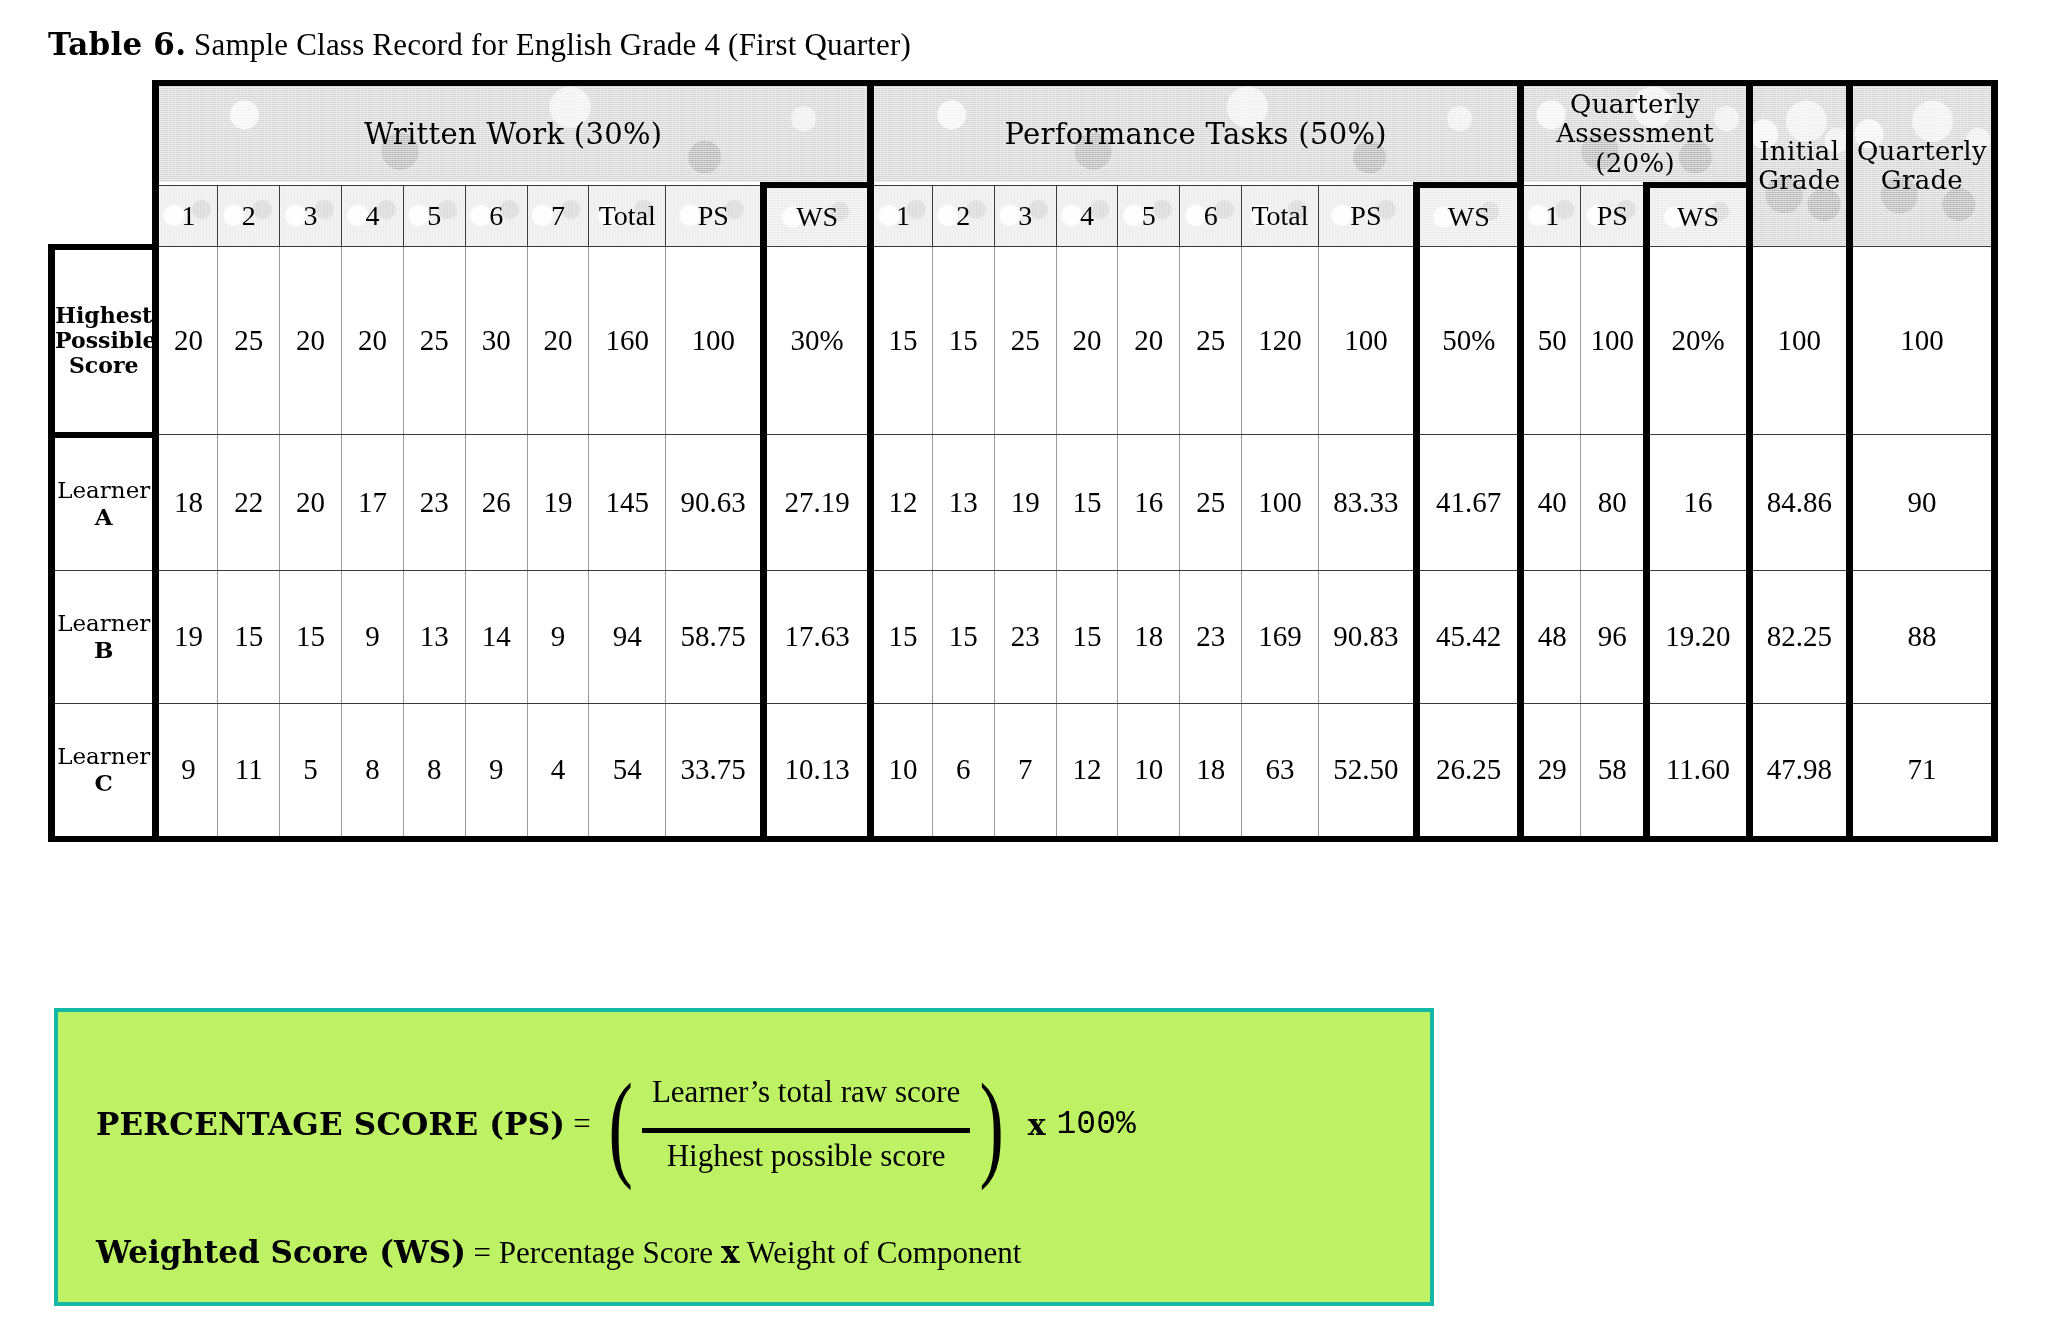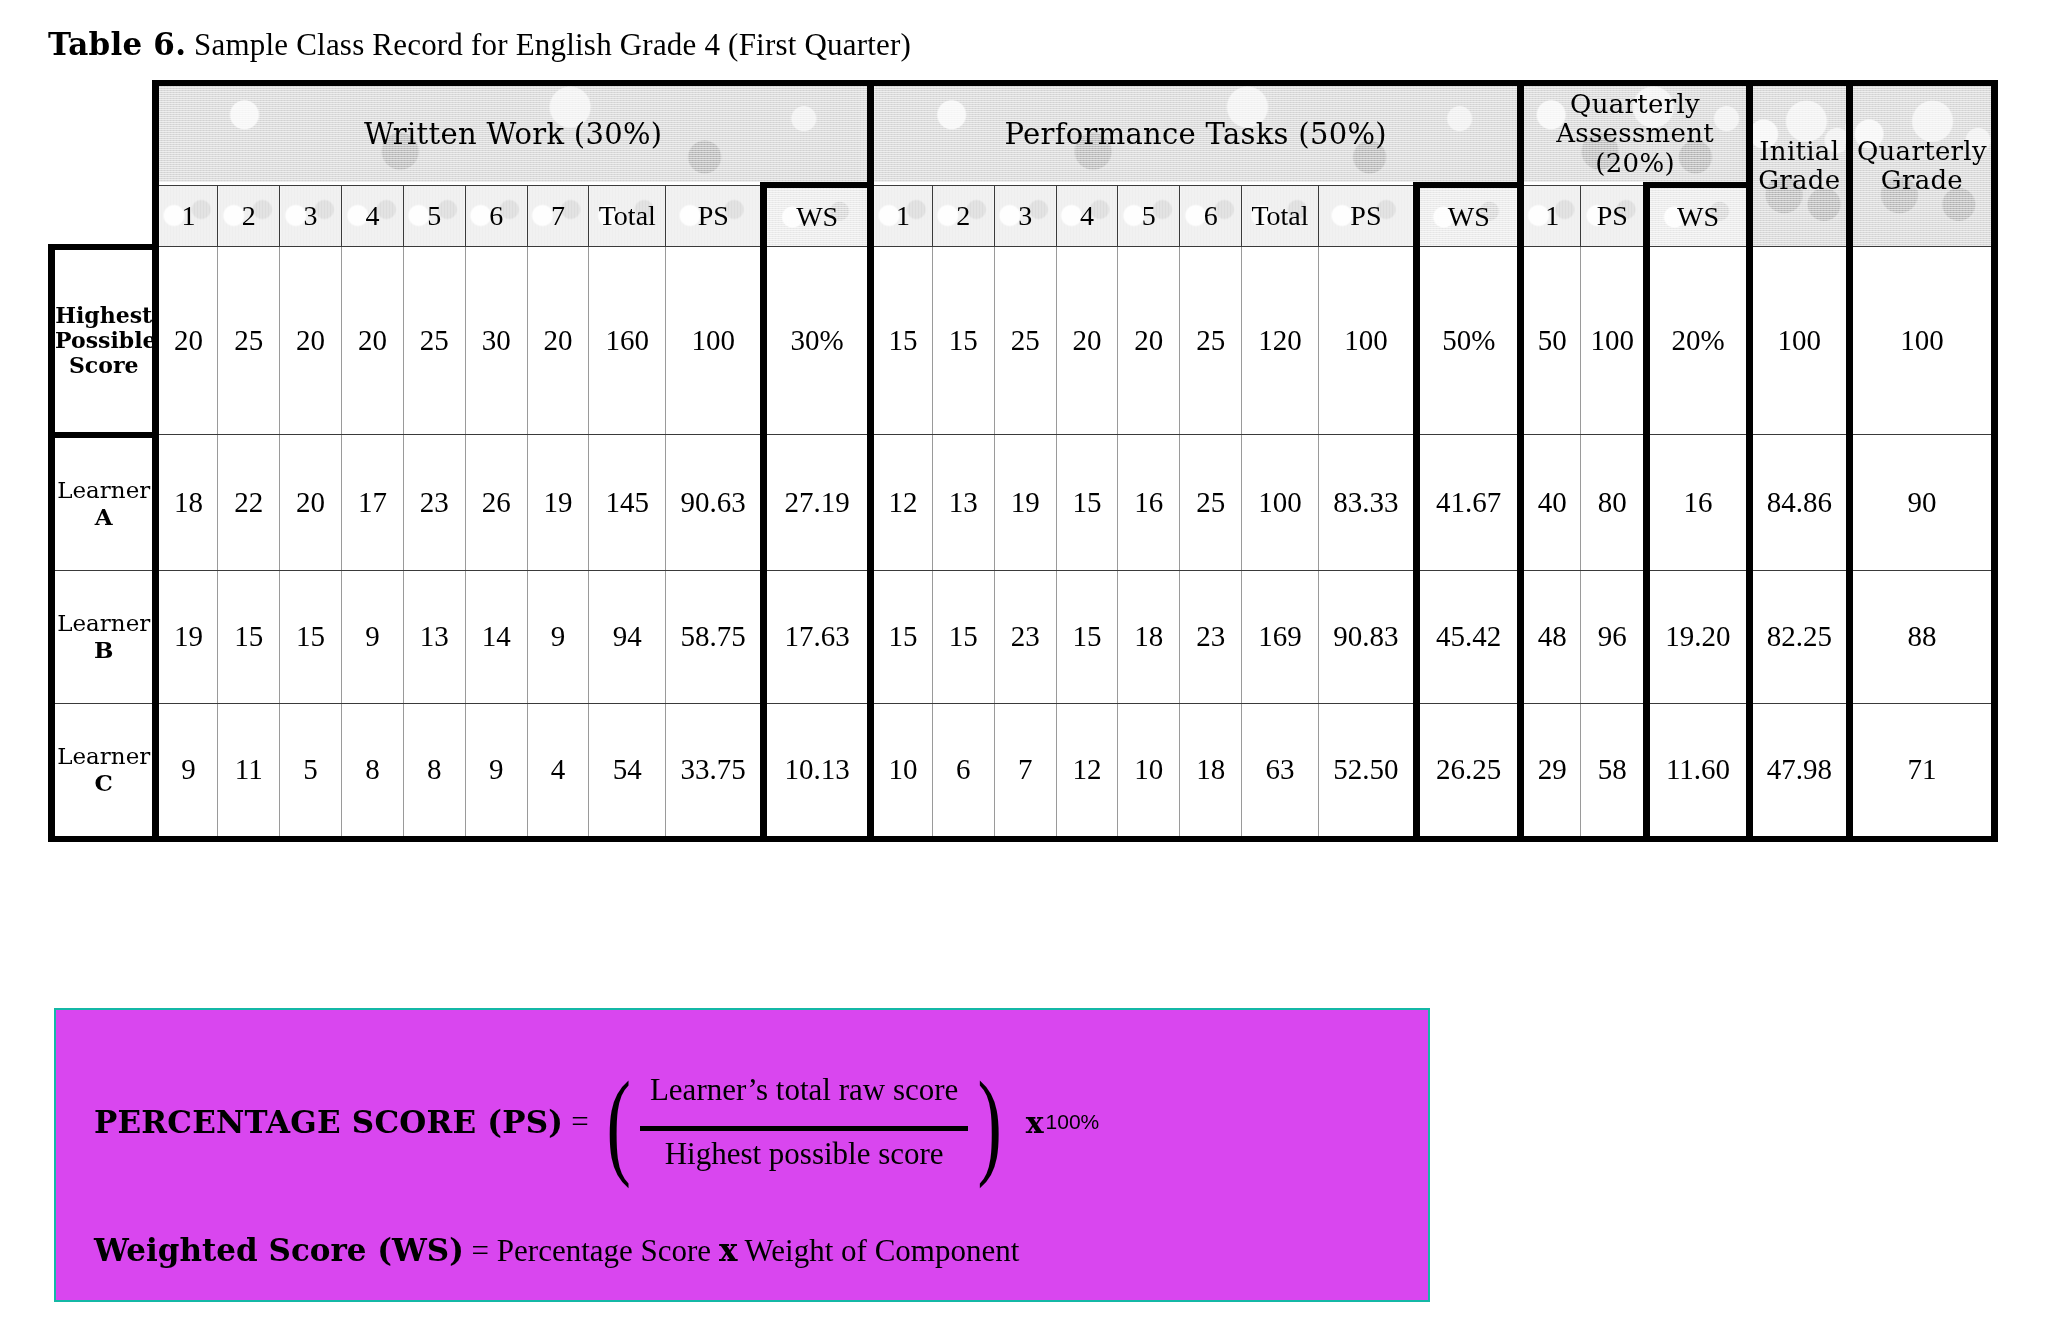--- a/index.html
+++ b/index.html
@@ -130,22 +130,22 @@
 
   .num { font-family: "Liberation Serif", serif; font-size: 29px; }
 
   
   #formula-box {
     position: absolute;
     left: 54px;
     top: 1008px;
     width: 1372px;
     height: 290px;
-    border: 2px solid #14b8a6;
-    background: #d946ef;
+    border: 4px solid #14b8a6;
+    background: #bef264;
   }
   #f-line1 {
     position: absolute;
     left: 38px;
     top: 62px;
     display: flex;
     align-items: center;
     white-space: nowrap;
   }
   #f-label {
@@ -186,23 +186,23 @@
     padding: 5px 10px 0;
     font-family: "Liberation Serif", serif;
   }
   #f-mult {
     font-family: "DejaVu Serif", serif;
     font-weight: bold;
     font-size: 30px;
     margin-left: 16px;
   }
   #f-hundred {
-    font-size: 21px;
-    margin-left: 2px;
-    font-family: Liberation Sans, sans-serif;
+    font-size: 33px;
+    margin-left: 11px;
+    font-family: Liberation Mono, monospace;
   }
   #f-line2 {
     position: absolute;
     left: 38px;
     top: 222px;
     white-space: nowrap;
     font-size: 31px;
   }
   #f-line2 .b {
     font-family: "DejaVu Serif", serif;

